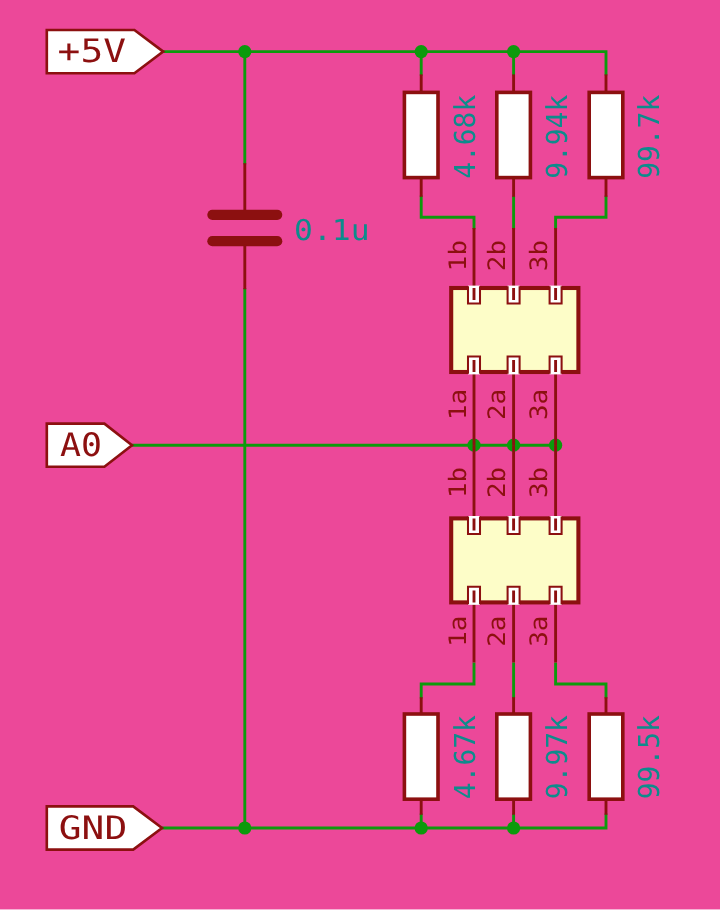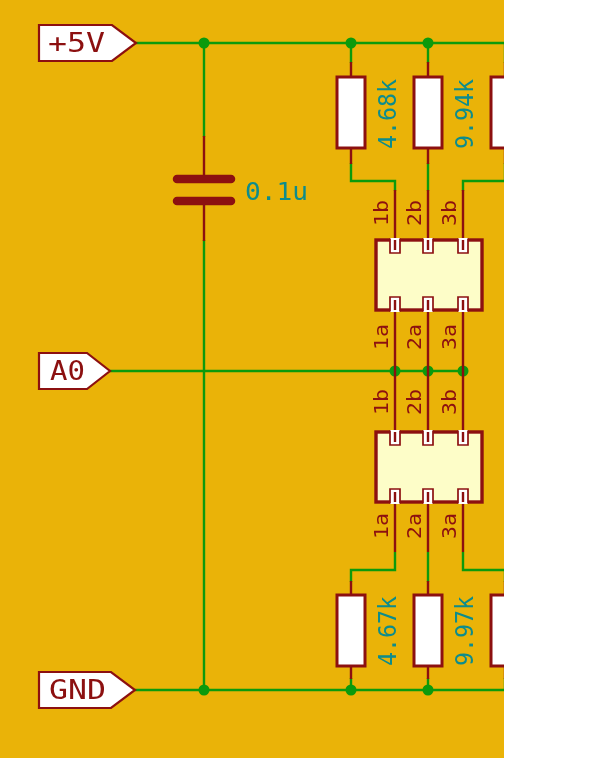--- a/index.html
+++ b/index.html
@@ -2,21 +2,21 @@
 <html><head>
 <meta charset="utf-8">
 <style>
   :root{
     --red:#8c1010;
     --green:#0c9a0c;
     --teal:#0d8c8c;
     --body:#fdfdc8;
   }
   html,body{margin:0;padding:0;background:#ffffff;}
-  .stage{position:relative;width:504px;height:758px;background:#eab308;overflow:hidden;}
+  .stage{position:relative;width:600px;height:758px;background:#ec4899;overflow:hidden;}
   svg{display:block;}
   .wire{stroke:var(--green);stroke-width:2.4;fill:none;}
   .pin{stroke:var(--red);stroke-width:2.4;fill:none;}
   .sym{stroke:var(--red);stroke-width:3;fill:#ffffff;}
   .swbody{stroke:var(--red);stroke-width:3.4;fill:var(--body);}
   .plate{stroke:var(--red);stroke-width:8.5;stroke-linecap:round;fill:none;}
   .dot{fill:var(--green);stroke:none;}
   .flag{stroke:var(--red);stroke-width:2.2;fill:#ffffff;stroke-linejoin:miter;}
   .notch-blank{fill:#ffffff;stroke:none;}
   .notch-u{stroke:var(--red);stroke-width:1.7;fill:#ffffff;}

